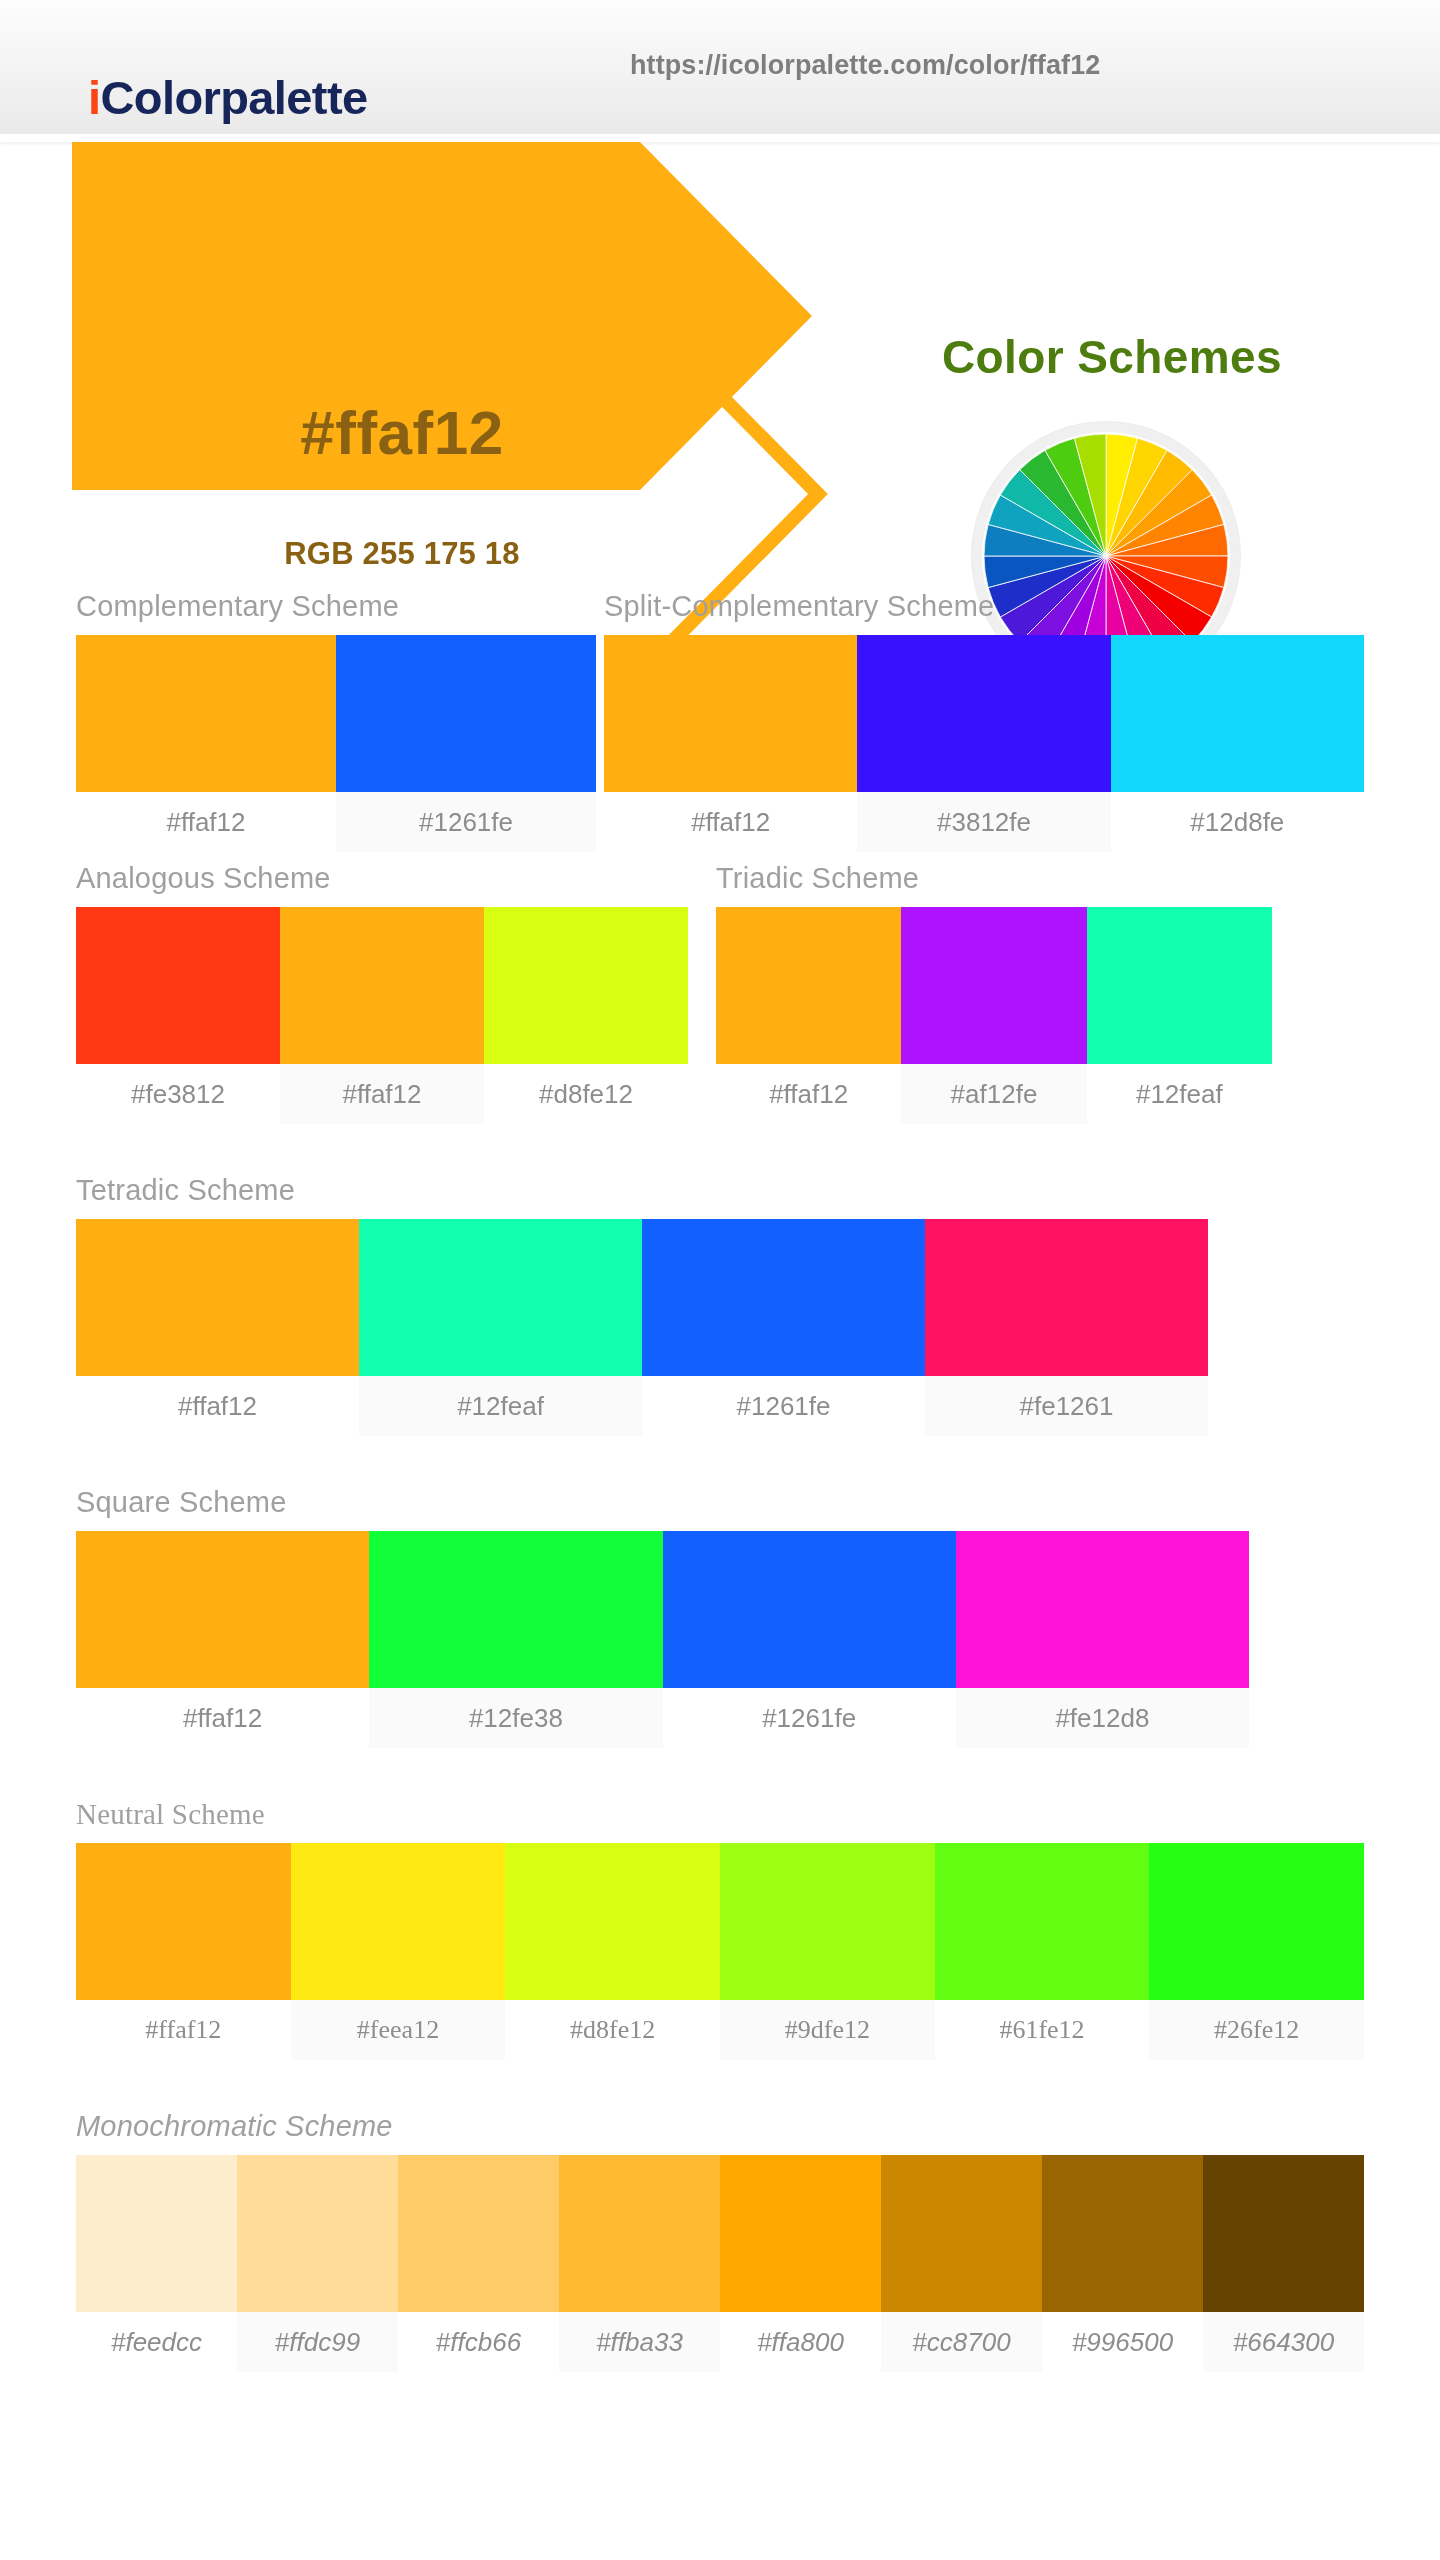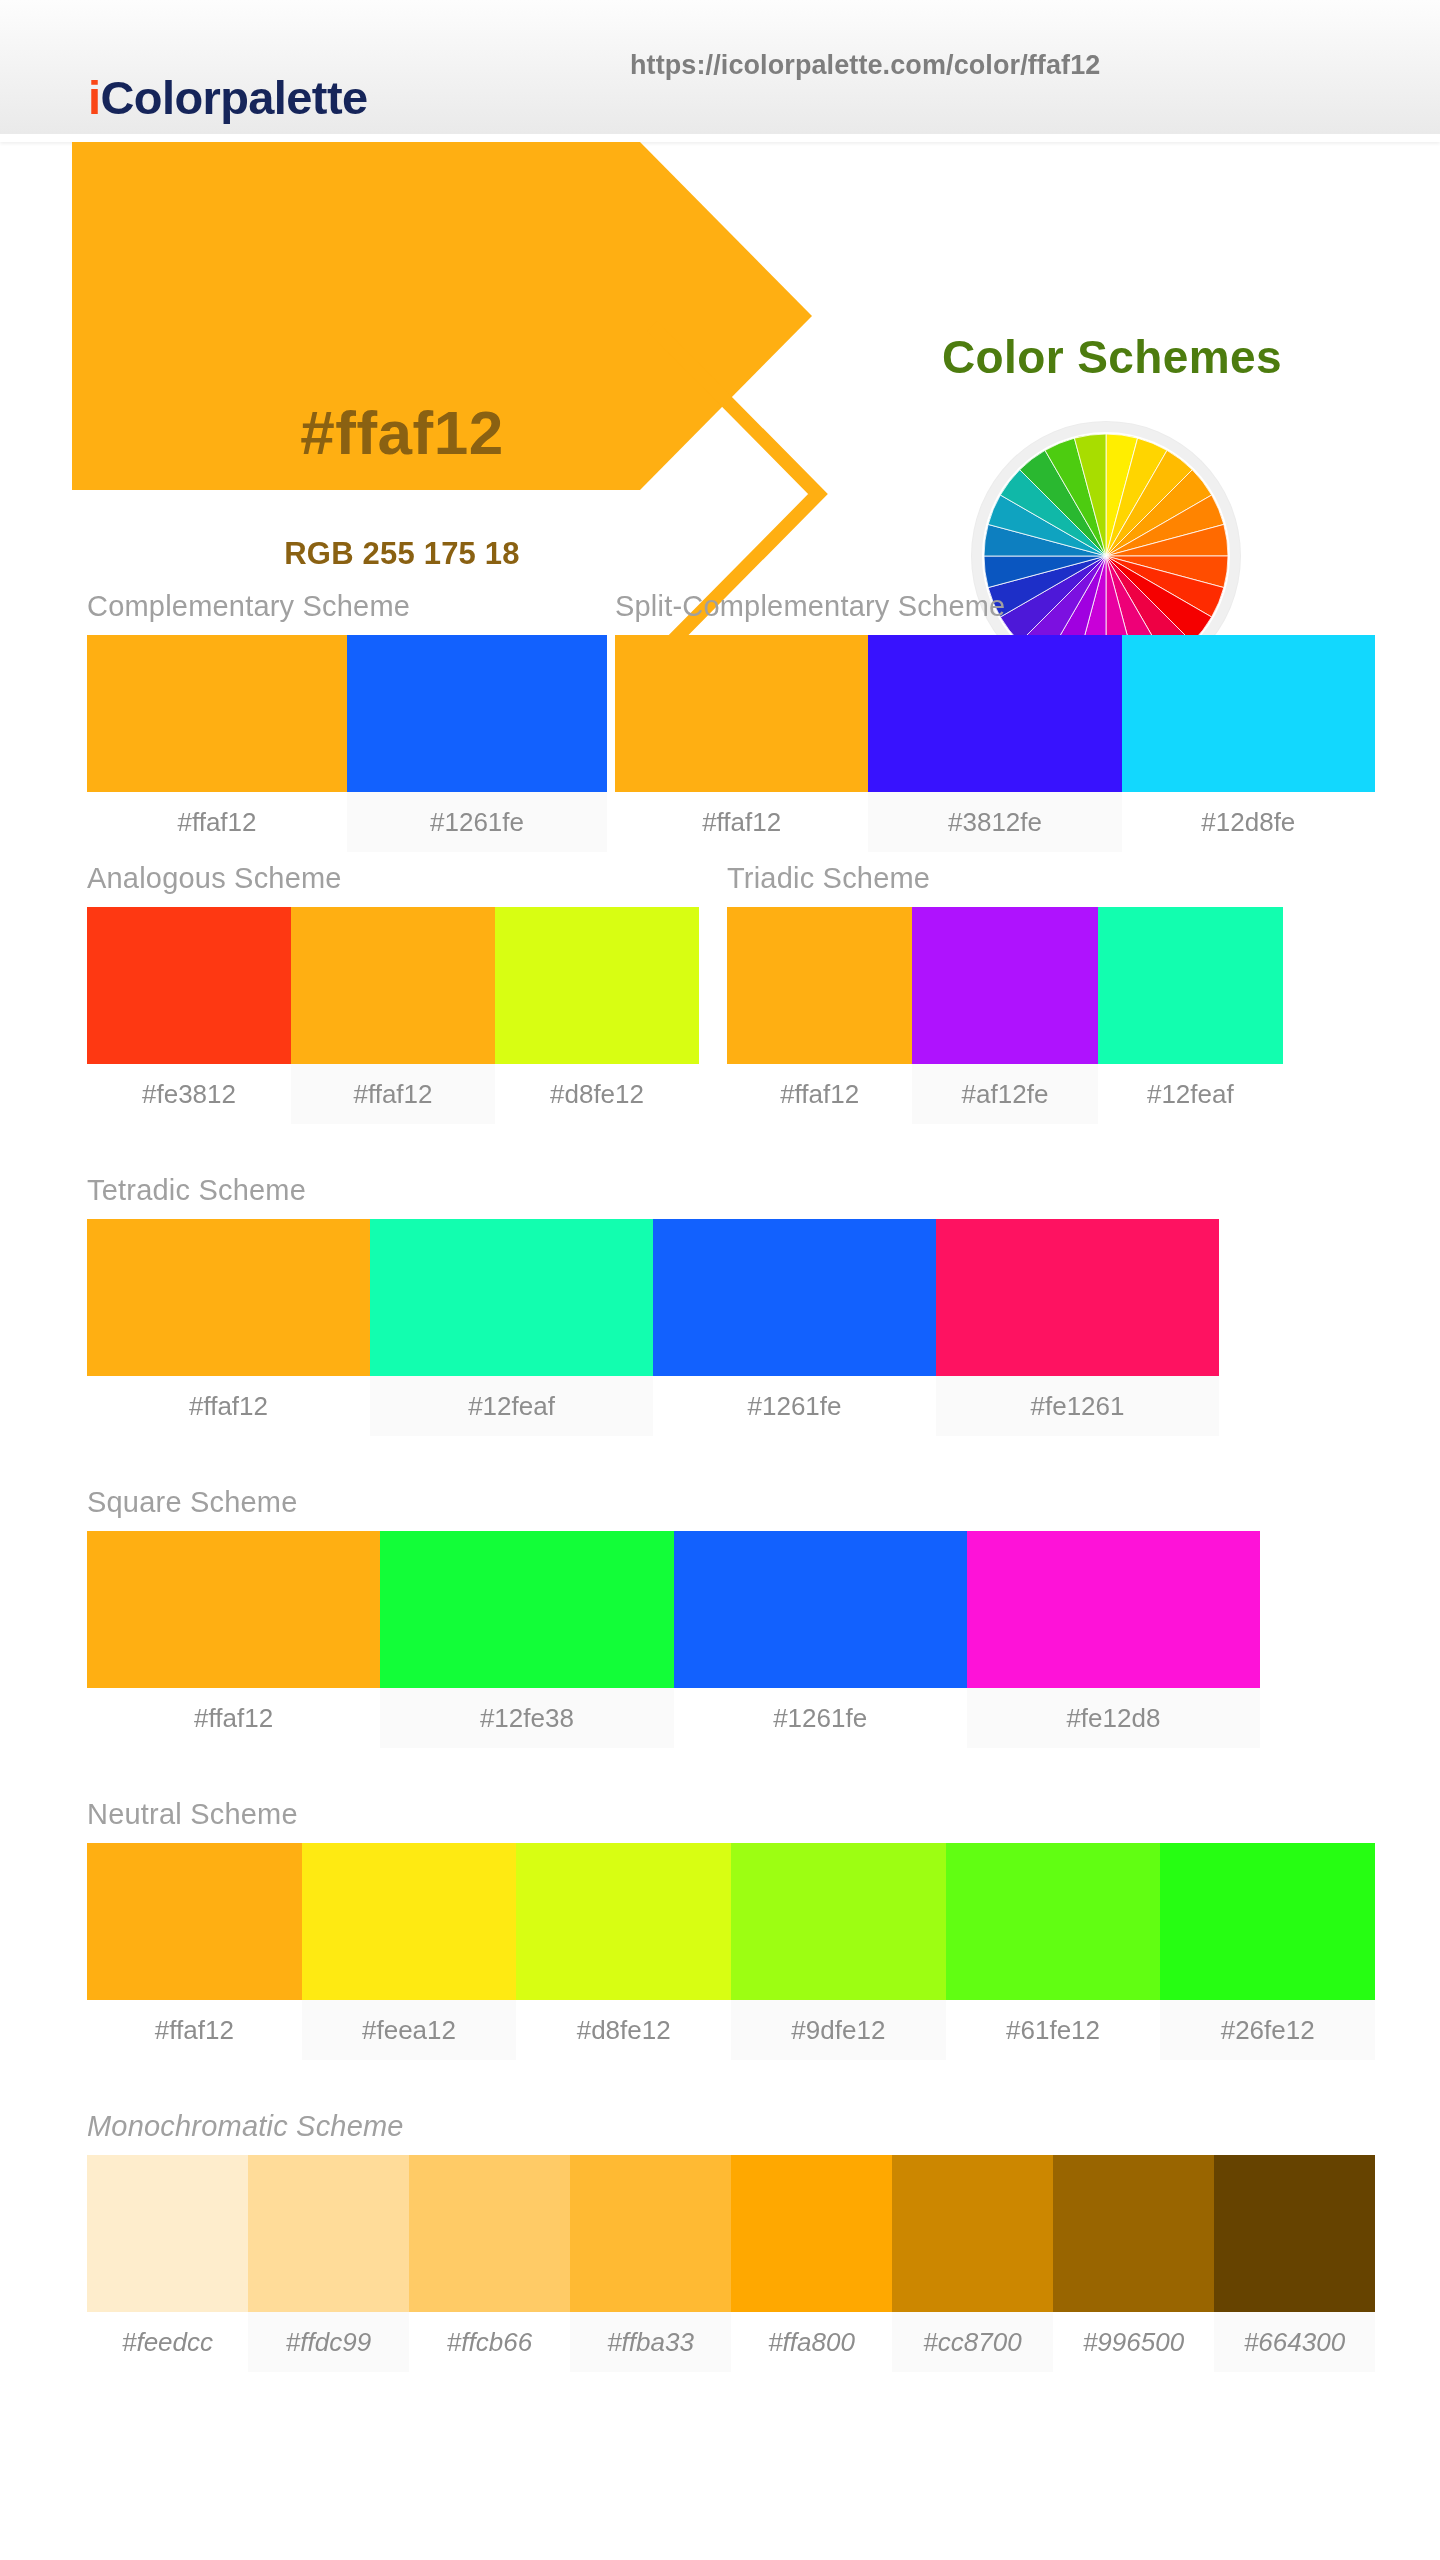--- a/index.html
+++ b/index.html
@@ -109,21 +109,21 @@
     padding: 10px;
     box-shadow: 0 0 0 1px #ececec;
   }
   .wheel-wrap svg { display:block; border-radius:50%; background:#fff; }
 
   
   .schemes { position: relative; width: 1440px; padding: 0 0 40px 0; }
 
   .row { position: relative; width: 1440px; }
 
-  .group { position: absolute; margin-left: 11px; }
+  .group { position: absolute; }
 
   .group-title {
     font-size: 29px;
     color: #a0a0a0;
     font-weight: 300;
     letter-spacing: .2px;
     margin-bottom: 12px;
     white-space: nowrap;
   }
 
@@ -316,21 +316,21 @@
               <div class="swatch-label">#1261fe</div>
             </div>
             <div class="swatch-col alt">
               <div class="swatch-color" style="background: rgb(254, 18, 216);"></div>
               <div class="swatch-label">#fe12d8</div>
             </div>
           </div>
       </div>
     </div>
 
-    <div class="row" style="height:312px;">
+    <div class="row" style="height:312px;font-family:Liberation Serif, serif;">
       <div class="group" style="left:76px; top:24px; width:1288px;">
         <div class="group-title">Neutral Scheme</div>
         <div class="swatch-strip">
             <div class="swatch-col">
               <div class="swatch-color" style="background: rgb(255, 175, 18);"></div>
               <div class="swatch-label">#ffaf12</div>
             </div>
             <div class="swatch-col alt">
               <div class="swatch-color" style="background: rgb(254, 234, 18);"></div>
               <div class="swatch-label">#feea12</div>

